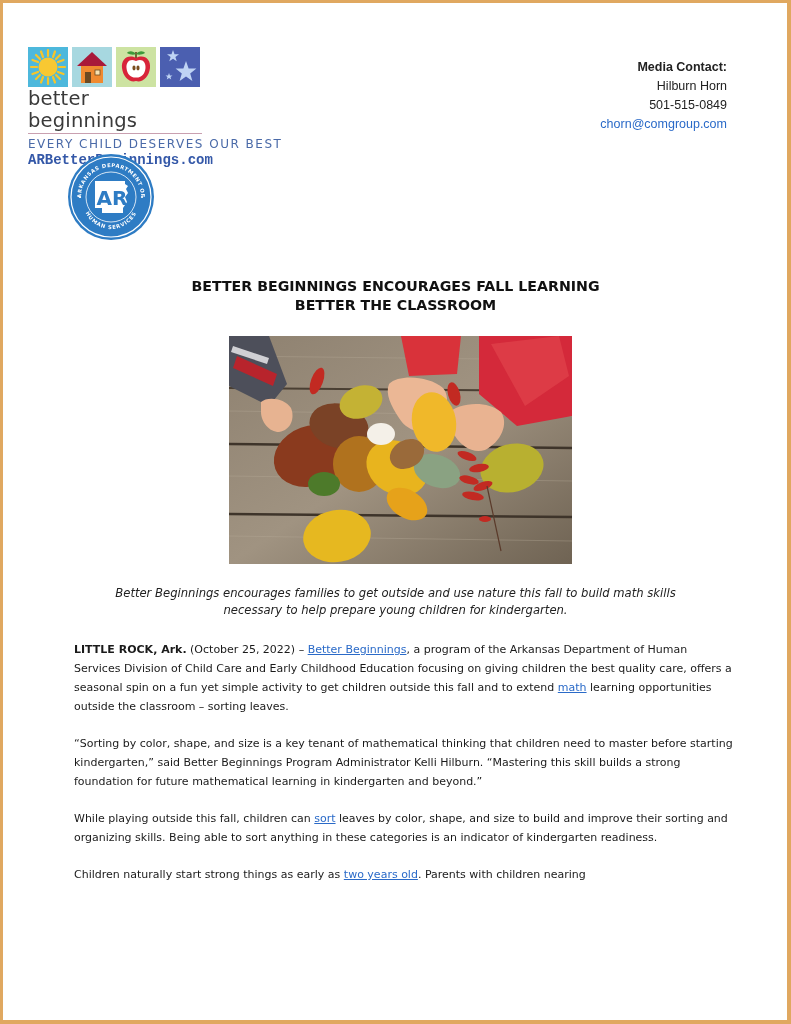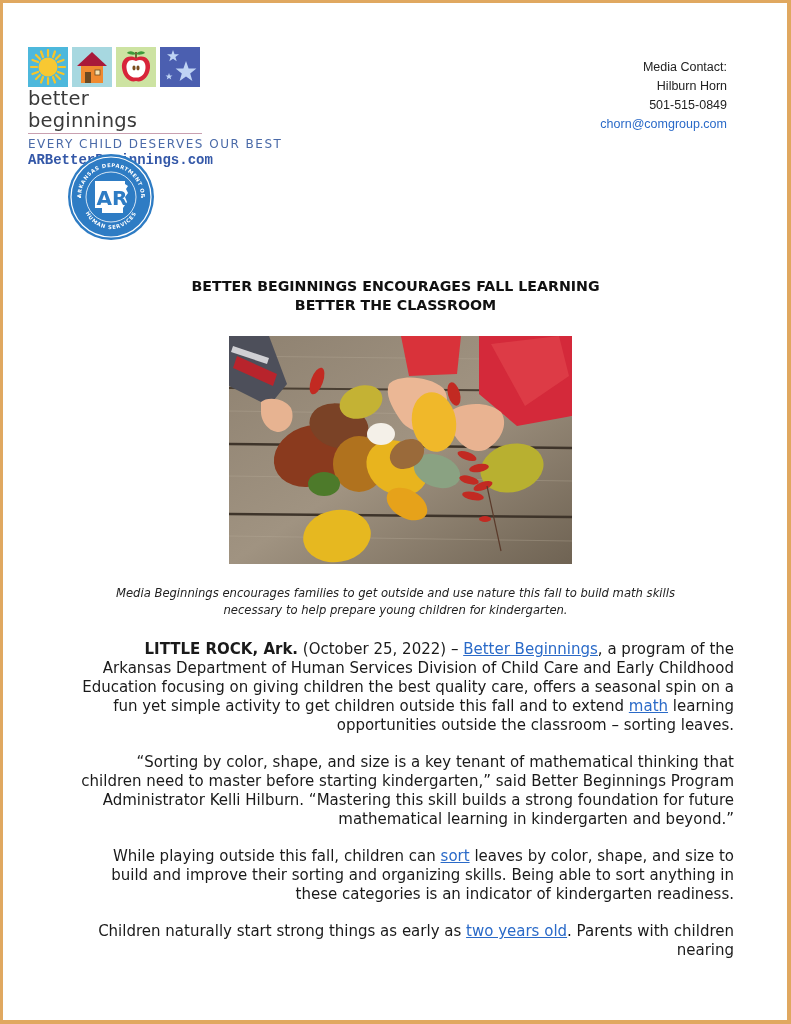--- a/index.html
+++ b/index.html
@@ -37,21 +37,21 @@
       font-size: 14px; font-weight: bold; color: #3458a8; margin-top: 1px;
       text-align: left; width: 172px; font-family: Liberation Mono, monospace;
     }
     
     .seal { position: absolute; left: 67px; top: 153px; width: 88px; height: 88px; }
     
     .contact {
       position: absolute; right: 64px; top: 58px; text-align: right;
       font-family: "Liberation Sans", sans-serif; font-size: 12.5px; line-height: 19px; color: #222;
     }
-    .contact .lbl { font-weight: normal; }
+    .contact .lbl { font-weight: bold; }
     .contact a { color: #2a6ac8; }
     
     .title {
       position: absolute; left: 0; width: 791px; top: 277px; text-align: center;
       font-family: "DejaVu Sans", sans-serif; font-weight: bold; font-size: 14.2px;
       line-height: 19px; color: #111;
     }
     
     .photo {
       position: absolute; left: 229px; top: 336px; width: 343px; height: 228px;
@@ -60,21 +60,21 @@
     .photo svg { width: 343px; height: 228px; display: block; }
     
     .caption {
       position: absolute; left: 60px; width: 671px; top: 585px; text-align: center;
       font-family: "DejaVu Sans", sans-serif; font-style: italic; font-size: 11.6px;
       line-height: 17px; color: #222;
     }
     
     .body-text {
       position: absolute; left: 74px; width: 660px;
-      font-family: "DejaVu Sans", sans-serif; font-size: 15px; line-height: 19px; color: #1a1a1a; text-align: right;
+      font-family: "DejaVu Sans", sans-serif; font-size: 11px; line-height: 19px; color: #1a1a1a;
     }
     .body-text p { margin: 0 0 18px 0; }
     .body-text a { color: #2a6ac8; text-decoration: underline; }
     .body-text b { font-weight: bold; }
   </style>
 </head>
 <body>
 
 <div class="frame"></div>
 
@@ -224,21 +224,21 @@
       <ellipse cx="256" cy="183" rx="6" ry="3"></ellipse>
       <ellipse cx="225" cy="58" rx="6" ry="12" transform="rotate(-15 225 58)"></ellipse>
       <ellipse cx="88" cy="45" rx="6" ry="14" transform="rotate(20 88 45)"></ellipse>
     </g>
     <line x1="258" y1="150" x2="272" y2="215" stroke="#5a3a2a" stroke-width="1.2"></line>
     <ellipse cx="178" cy="118" rx="18" ry="14" fill="#9a6a3a" transform="rotate(-30 178 118)"></ellipse>
   </svg>
 </div>
 
 <div class="caption">
-  <div>Media Beginnings encourages families to get outside and use nature this fall to build math skills</div>
+  <div>Better Beginnings encourages families to get outside and use nature this fall to build math skills</div>
   <div>necessary to help prepare young children for kindergarten.</div>
 </div>
 
 <div class="body-text" style="top:640px;">
   <p><b>LITTLE ROCK, Ark.</b><span> (October 25, 2022) – </span><a>Better Beginnings</a><span>, a program of the Arkansas Department of Human Services Division of Child Care and Early Childhood Education focusing on giving children the best quality care, offers a seasonal spin on a fun yet simple activity to get children outside this fall and to extend </span><a>math</a><span> learning opportunities outside the classroom – sorting leaves.</span></p>
   <p>“Sorting by color, shape, and size is a key tenant of mathematical thinking that children need to master before starting kindergarten,” said Better Beginnings Program Administrator Kelli Hilburn. “Mastering this skill builds a strong foundation for future mathematical learning in kindergarten and beyond.”</p>
   <p><span>While playing outside this fall, children can </span><a>sort</a><span> leaves by color, shape, and size to build and improve their sorting and organizing skills. Being able to sort anything in these categories is an indicator of kindergarten readiness.</span></p>
   <p><span>Children naturally start strong things as early as </span><a>two years old</a><span>. Parents with children nearing</span></p>
 </div>
 

